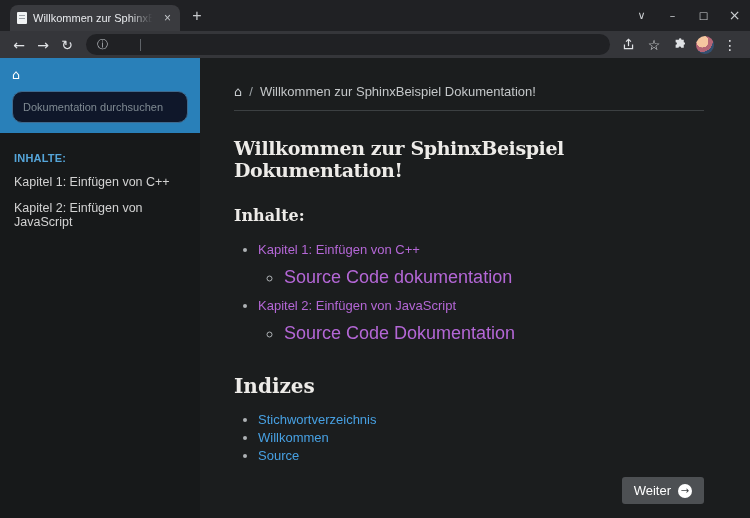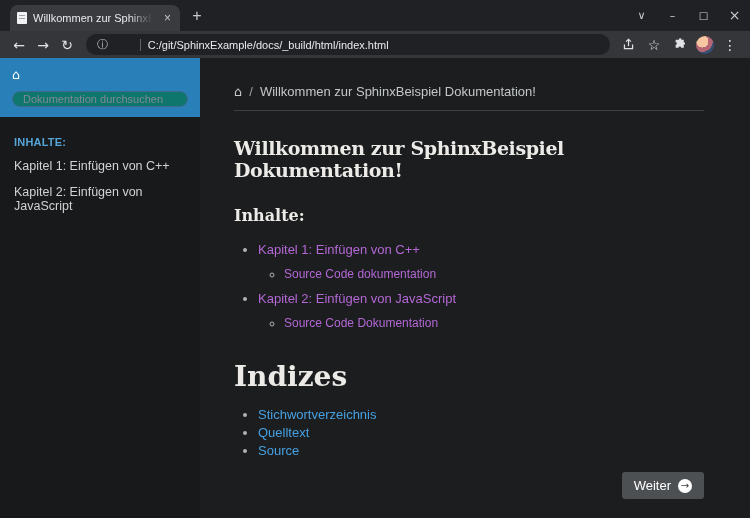--- a/index.html
+++ b/index.html
@@ -75,22 +75,22 @@
   .svg-ic { display: flex; align-items: center; justify-content: center; }
 
   
   .page { flex: 1; display: flex; min-height: 0; background: #1b1d1e; }
 
   .sidebar { width: 200px; flex-shrink: 0; background: #17191a; display: flex; flex-direction: column; }
   .side-head { background: #2980b9; padding: 9px 12px 10px; }
   .brand { color: #ffffff; font-weight: bold; font-size: 14px; display: flex; align-items: center; gap: 6px; }
   .brand .home-glyph { font-family: "DejaVu Sans", sans-serif; font-size: 13px; font-weight: normal; }
   .side-search {
-    margin-top: 9px; width: 100%; height: 16px; border-radius: 10px;
-    background: #0f766e; border: 1px solid #3e6a8e; color: #d0d4d8;
+    margin-top: 9px; width: 100%; height: 32px; border-radius: 10px;
+    background: #0f172a; border: 1px solid #3e6a8e; color: #d0d4d8;
     font-size: 11px; padding: 0 10px; outline: none;
     font-family: "Liberation Sans", "DejaVu Sans", sans-serif;
   }
   .side-search::placeholder { color: #7f8a92; }
   .side-caption { color: #55a5d9; font-size: 11px; font-weight: bold; padding: 19px 14px 5px; letter-spacing: 0.2px; }
   .side-item { color: #d2d2d2; font-size: 12.5px; padding: 6px 14px; cursor: default; }
 
   
   .main { flex: 1; padding: 26px 46px 0 34px; color: #c4c7c9; min-width: 0; }
   .crumb-row { display: flex; align-items: center; gap: 7px; font-size: 13px; }
@@ -104,26 +104,26 @@
     font-family: "DejaVu Serif", "Liberation Serif", serif;
     font-size: 19px; letter-spacing: -0.4px; font-weight: 700;
     color: #edebe8; margin-top: 26px;
   }
   h2.toc-heading {
     font-family: "DejaVu Serif", "Liberation Serif", serif;
     font-size: 16px; font-weight: 700; color: #edebe8; margin-top: 25px;
   }
   h2.idx-heading {
     font-family: "DejaVu Serif", "Liberation Serif", serif;
-    font-size: 28px; font-weight: 700; color: #edebe8; margin-top: 30px;
+    font-size: 20px; font-weight: 700; color: #edebe8; margin-top: 30px;
   }
   ul.toc-list { margin: 17px 0 0; padding-left: 24px; list-style: disc; }
   ul.toc-list > li { margin-bottom: 10px; font-size: 13px; color: #aeb2b5; }
   ul.toc-sub { margin: 10px 0 0; padding-left: 26px; list-style: circle; }
-  ul.toc-sub > li { margin-bottom: 10px; font-size: 12px; color: #aeb2b5; }
+  ul.toc-sub > li { margin-bottom: 10px; font-size: 18px; color: #aeb2b5; }
   a.lnk-purple { color: #b467d6; text-decoration: none; }
   a.lnk-blue { color: #47a0e2; text-decoration: none; text-align: center; }
   ul.idx-list { margin: 14px 0 0; padding-left: 24px; list-style: disc; }
   ul.idx-list > li { margin-bottom: 3px; font-size: 13px; color: #aeb2b5; }
 
   .next-row { display: flex; justify-content: flex-end; margin-top: 14px; }
   .btn-next {
     background: #4d5053; border: none; border-radius: 3px; color: #ffffff;
     font-size: 13px; padding: 6px 12px; display: inline-flex; align-items: center; gap: 7px;
     font-family: "Liberation Sans", "DejaVu Sans", sans-serif; cursor: default;
@@ -155,21 +155,20 @@
   </div>
 
   <div class="navbar">
     <span class="nav-icon">←</span>
     <span class="nav-icon">→</span>
     <span class="nav-icon">↻</span>
     <div class="omnibox">
       <span class="omni-info">ⓘ</span>
       <span class="omni-scheme">File</span>
       <span class="omni-sep"></span>
-      <span class="omni-url">C:/git/SphinxExample/docs/_build/html/index.html</span>
     </div>
     <div class="nav-right">
       <span class="nav-icon svg-ic">
         <svg width="13" height="13" viewBox="0 0 16 16" fill="none" stroke="#e0e2e5" stroke-width="1.5">
           <path d="M3 8v5h10V8"></path>
             <path d="M8 10V2"></path>
             <path d="M5 4.5 8 1.7l3 2.8"></path>
         </svg>
       </span>
       <span class="nav-icon">☆</span>
@@ -229,21 +228,21 @@
         </li>
       </ul>
 
       <h2 class="idx-heading">Indizes</h2>
 
       <ul class="idx-list">
         <li>
           <a class="lnk-blue" href="#">Stichwortverzeichnis</a>
         </li>
         <li>
-          <a class="lnk-blue" href="#">Quelltext</a>
+          <a class="lnk-blue" href="#">Willkommen</a>
         </li>
         <li>
           <a class="lnk-blue" href="#">Source</a>
         </li>
       </ul>
 
       <div class="next-row">
         <button class="btn-next">
           <span>Weiter</span>
           <span class="btn-circle">→</span>

